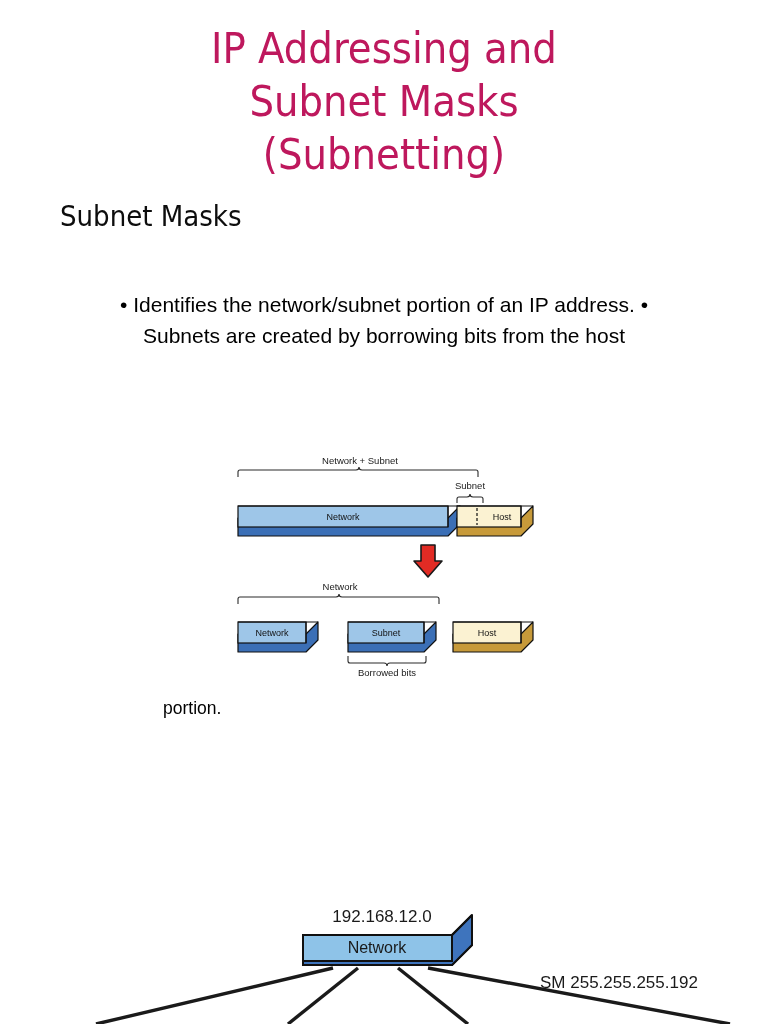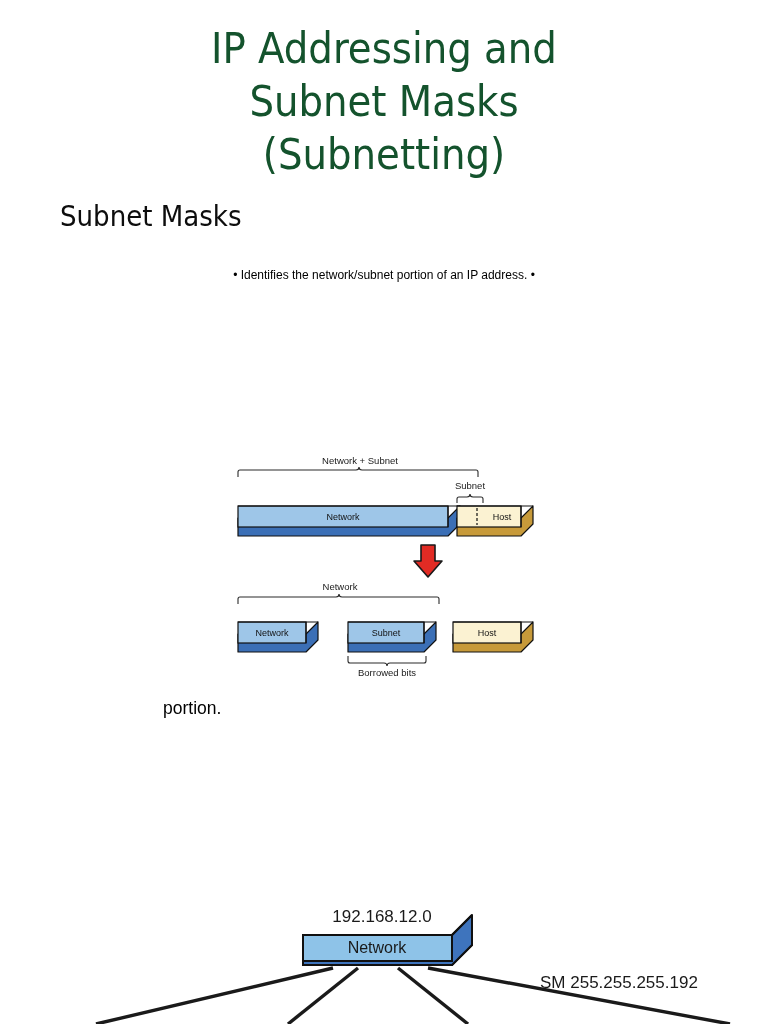--- a/index.html
+++ b/index.html
@@ -29,44 +29,44 @@
     position: absolute;
     left: 0;
     top: 22px;
     width: 768px;
     text-align: center;
     font-family: "DejaVu Sans Condensed", "Liberation Sans Narrow", "Liberation Sans", sans-serif;
     font-size: 43px;
     line-height: 53px;
     font-weight: 400;
     letter-spacing: 0px;
-    color: #14532d;
+    color: #be185d;
     white-space: pre-line;
   }
 
   .section-heading {
     position: absolute;
     left: 60px;
     top: 199px;
     font-family: "DejaVu Sans Condensed", "Liberation Sans Narrow", "Liberation Sans", sans-serif;
     font-size: 29px;
     line-height: 34px;
     font-weight: 400;
     color: #0d0d0d;
   }
 
   
   .body-copy {
     position: absolute;
     left: 64px;
-    top: 260px;
+    top: 289px;
     width: 640px;
     text-align: center;
     font-family: "Liberation Sans", sans-serif;
-    font-size: 12px;
+    font-size: 21px;
     line-height: 31px;
     color: #000000;
   }
 
   .portion-text {
     position: absolute;
     left: 163px;
     top: 696px;
     font-family: "Liberation Sans", sans-serif;
     font-size: 17.5px;
@@ -111,20 +111,21 @@
 <div class="page">
 
   <div class="slide-title">IP Addressing and
 Subnet  Masks
 (Subnetting)</div>
 
   <div class="section-heading">Subnet Masks</div>
 
   <div class="body-copy">
     <div>• Identifies the network/subnet portion of an IP address. •</div>
+    <div>Subnets are created by borrowing bits from the host</div>
   </div>
 
   <div class="portion-text">portion.</div>
 
   <div class="figure-mid">
     <svg width="320" height="240" viewBox="0 0 320 240" xmlns="http://www.w3.org/2000/svg">
 
       <text x="132" y="20" class="fig-label" font-size="9.5" text-anchor="middle">Network + Subnet</text>
       <path d="M10,33 L10,28 Q10,26 12,26 L128,26 Q131,26 131,23 Q131,26 134,26 L248,26 Q250,26 250,28 L250,33" fill="none" stroke="#2b2b2b" stroke-width="1.1"></path>
 

